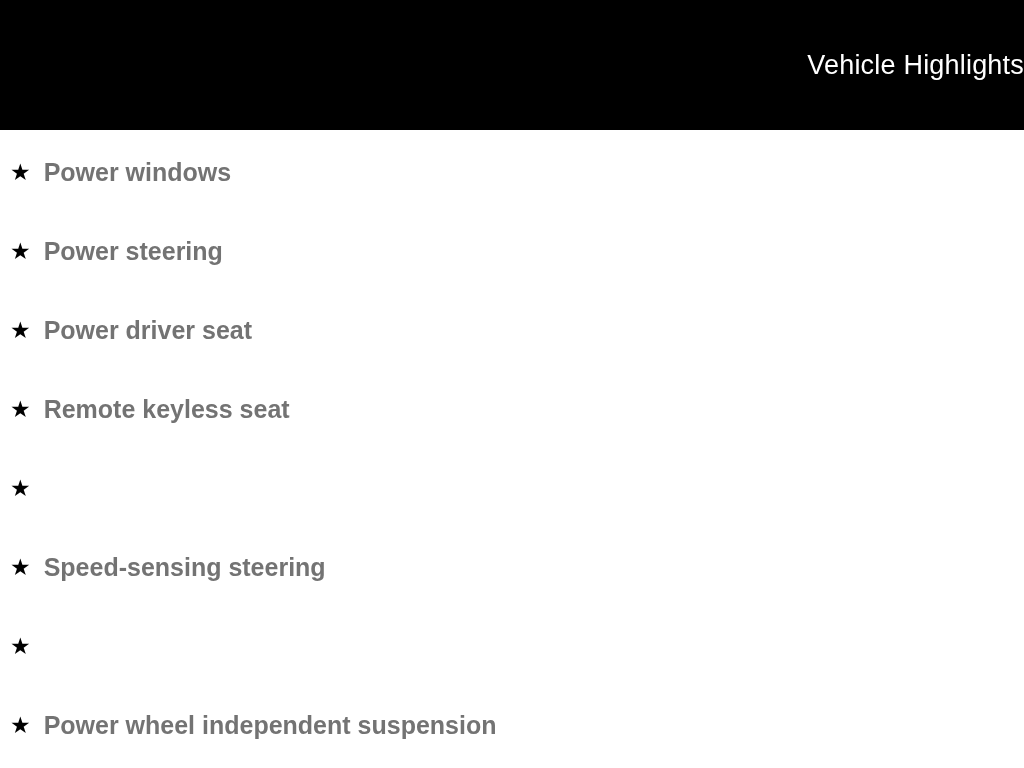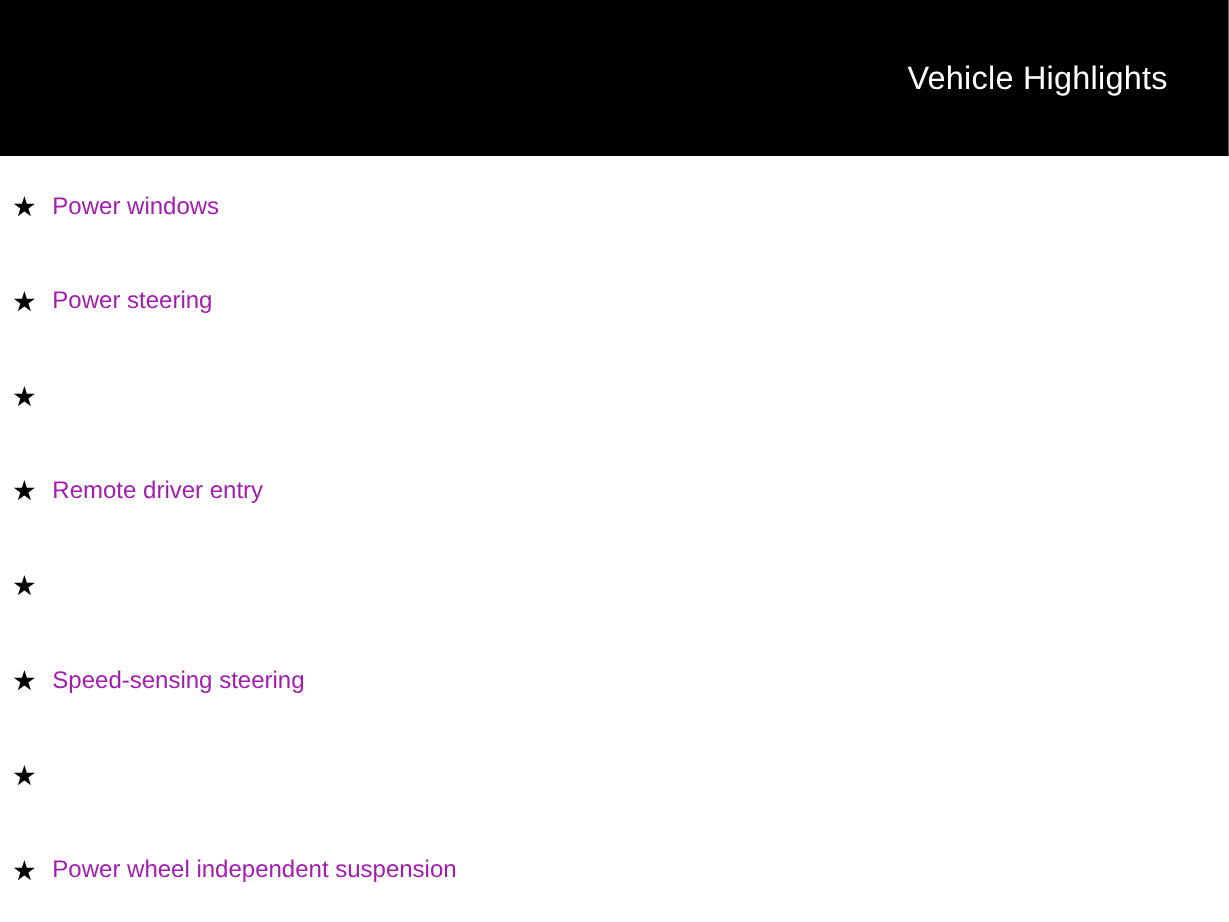--- a/index.html
+++ b/index.html
@@ -10,21 +10,20 @@
     font-family: "Liberation Sans", sans-serif;
     overflow: hidden;
   }
   .header {
     width: 1024px;
     height: 130px;
     background: #000000;
     display: flex;
     align-items: center;
     justify-content: flex-end;
-    padding-right: 51px;
   }
   .header-title {
     color: #ffffff;
     font-size: 27px;
     font-weight: 400;
     letter-spacing: 0.2px;
   }
   .feature-list {
     list-style: none;
     padding-top: 3px;
@@ -36,47 +35,48 @@
     padding-left: 10px;
   }
   .star {
     color: #000000;
     font-size: 23px;
     line-height: 1;
     margin-right: 13px;
     flex: 0 0 auto;
   }
   .feature-label {
-    color: #a21caf;
-    font-size: 20px;
-    font-weight: 400;
+    color: #737373;
+    font-size: 25px;
+    font-weight: 700;
   }
 </style>
 </head>
 <body>
 
 <div class="header">
   <div class="header-title">Vehicle Highlights</div>
 </div>
 
 <ul class="feature-list">
   <li class="feature-item">
     <span class="star">★</span>
     <span class="feature-label">Power windows</span>
   </li>
   <li class="feature-item">
     <span class="star">★</span>
     <span class="feature-label">Power steering</span>
   </li>
   <li class="feature-item">
     <span class="star">★</span>
+    <span class="feature-label">Power driver seat</span>
   </li>
   <li class="feature-item">
     <span class="star">★</span>
-    <span class="feature-label">Remote driver entry</span>
+    <span class="feature-label">Remote keyless seat</span>
   </li>
   <li class="feature-item">
     <span class="star">★</span>
   </li>
   <li class="feature-item">
     <span class="star">★</span>
     <span class="feature-label">Speed-sensing steering</span>
   </li>
   <li class="feature-item">
     <span class="star">★</span>

